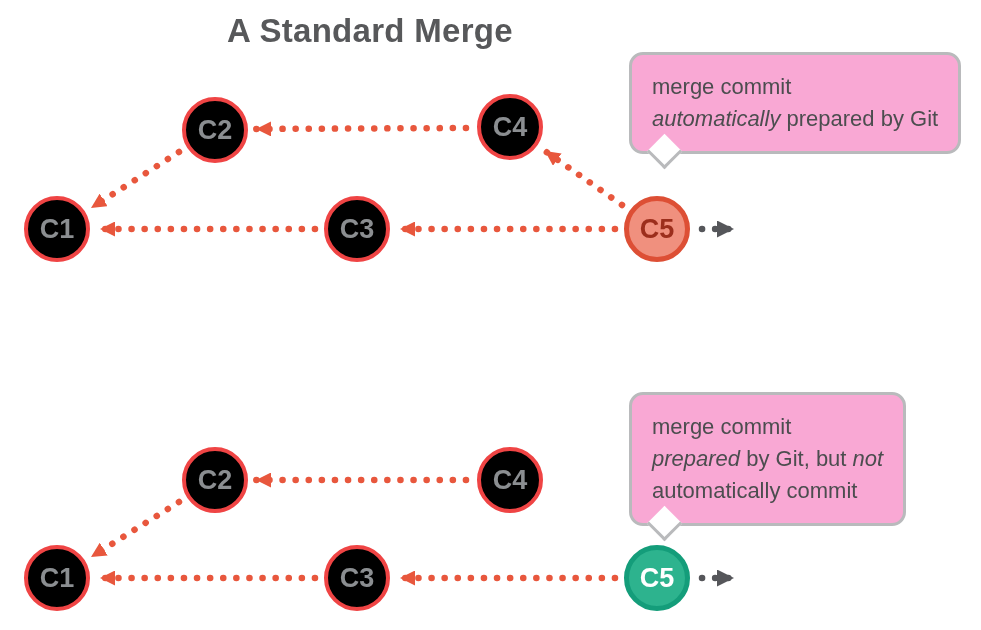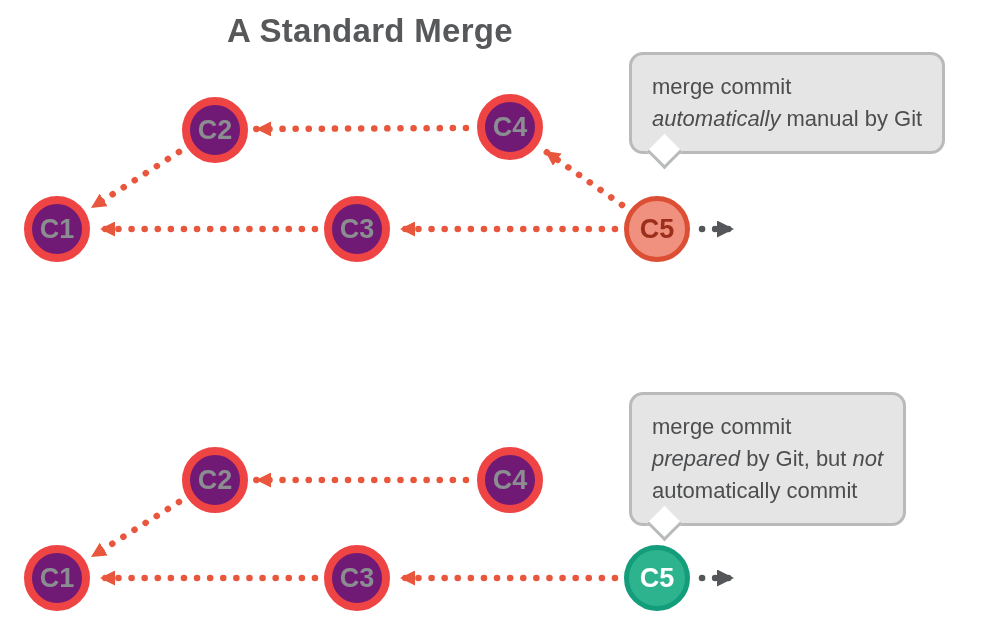--- a/index.html
+++ b/index.html
@@ -7,28 +7,28 @@
     position:relative; width:981px; height:630px; background:#ffffff;
     font-family:"Liberation Sans", sans-serif; overflow:hidden;
   }
   .arrows { position:absolute; left:0; top:0; }
   .section-title {
     position:absolute; left:0; width:740px; text-align:center;
     font-size:33px; font-weight:bold; color:#57585a; letter-spacing:0.3px;
   }
   .node {
     position:absolute; width:66px; height:66px; box-sizing:border-box;
-    border-radius:50%; background:#701a75; border:8px solid #ef4444;
+    border-radius:50%; background:#000000; border:4px solid #ef4444;
     display:flex; align-items:center; justify-content:center;
     font-size:27px; font-weight:bold; color:#8b8e91;
   }
   .node.merge  { background:#f0907e; border:5px solid #dd4f35; color:#9c2e1c; }
   .node.squash { background:#2db38e; border:5px solid #149d7a; color:#ffffff; }
   .callout {
-    position:absolute; background:#e5e5e5; border:3px solid #b9babc;
+    position:absolute; background:#f9a8d4; border:3px solid #b9babc;
     border-radius:14px; padding:16px 20px; font-size:22px; line-height:32px;
     color:#4c4d4f; white-space:nowrap; z-index:3;
   }
   .callout .tail {
     position:absolute; left:20px; bottom:-13px; width:22px; height:22px;
     background:#ffffff; transform:rotate(45deg);
     border-right:3px solid #b9babc; border-bottom:3px solid #b9babc;
   }
   .it { font-style:italic;text-align:right; }
 </style>
@@ -64,21 +64,21 @@
   <div class="section-title" style="top:12px;">A Standard Merge</div>
 
   <div class="node" style="left:24px;  top:196px;">C1</div>
   <div class="node" style="left:182px; top:97px;">C2</div>
   <div class="node" style="left:324px; top:196px;">C3</div>
   <div class="node" style="left:477px; top:94px;">C4</div>
   <div class="node merge" style="left:624px; top:196px;">C5</div>
 
   <div class="callout" style="left:629px; top:52px;">
     <div>merge commit</div>
-    <div><span class="it">automatically</span><span> manual by Git</span></div>
+    <div><span class="it">automatically</span><span> prepared by Git</span></div>
     <div class="tail"></div>
   </div>
 
 
   <div class="node" style="left:24px;  top:545px;">C1</div>
   <div class="node" style="left:182px; top:447px;">C2</div>
   <div class="node" style="left:324px; top:545px;">C3</div>
   <div class="node" style="left:477px; top:447px;">C4</div>
   <div class="node squash" style="left:624px; top:545px;">C5</div>
 

